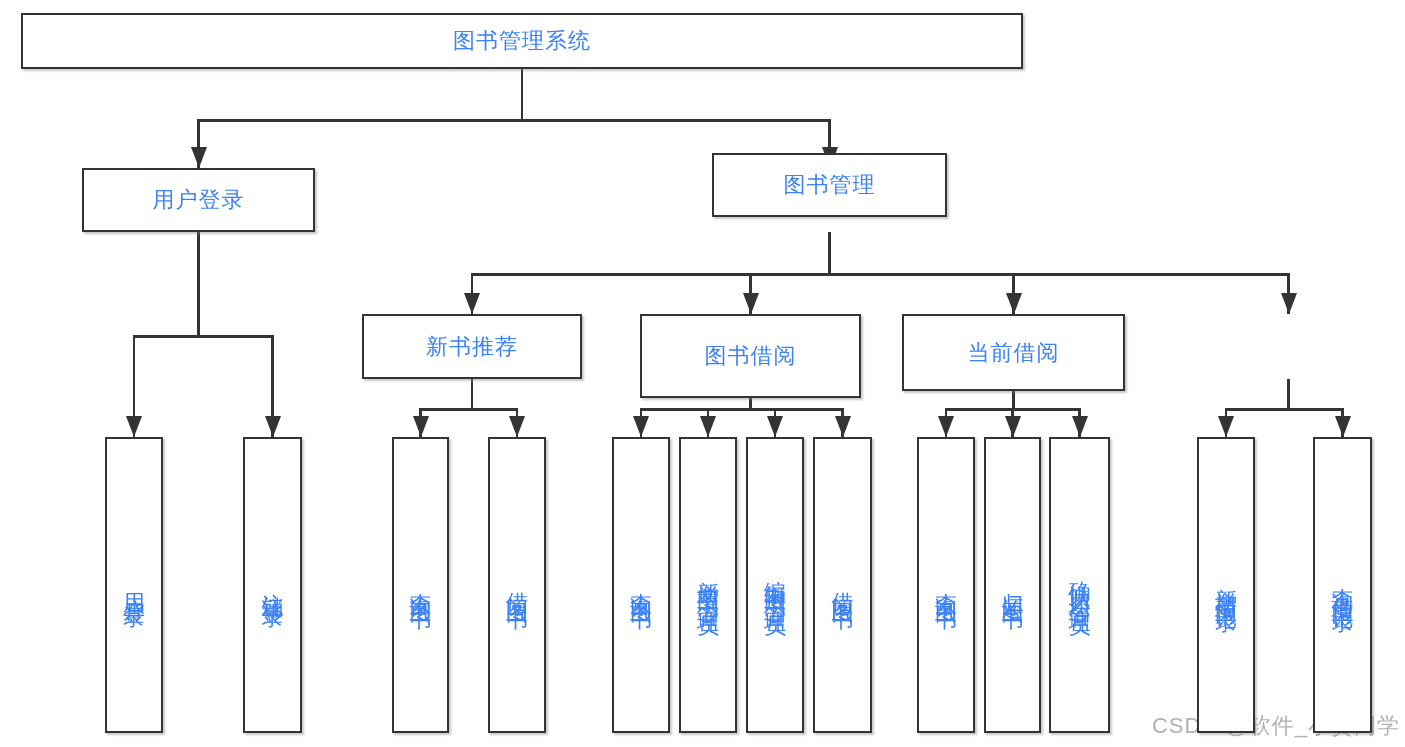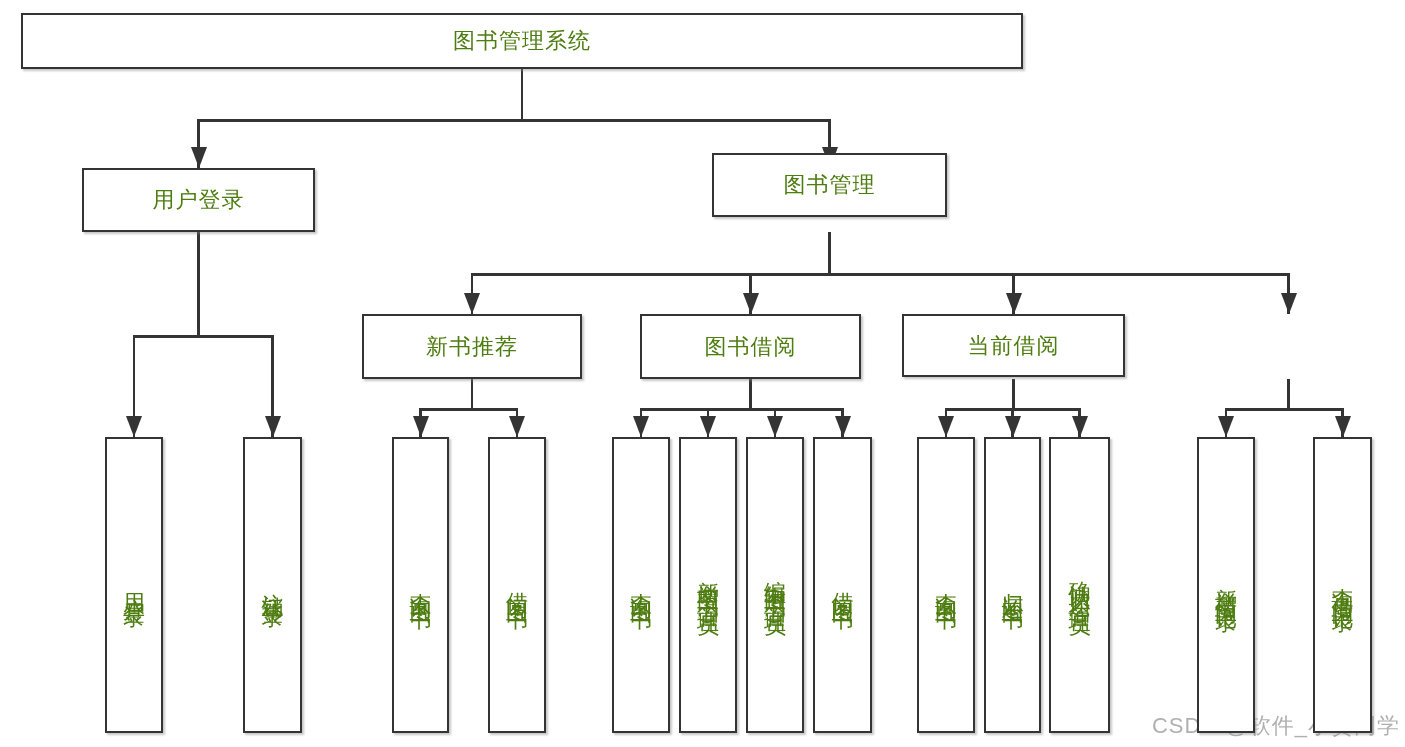--- a/index.html
+++ b/index.html
@@ -5,21 +5,21 @@
   html,body{margin:0;padding:0;background:#ffffff;}
   #canvas{
     position:relative;width:1405px;height:747px;background:#ffffff;
     font-family:"Liberation Sans","DejaVu Sans",sans-serif;overflow:hidden;
   }
   .node{
     position:absolute;box-sizing:border-box;
     border:2.5px solid #343434;background:#ffffff;
     display:flex;align-items:center;justify-content:center;
     box-shadow:2px 2px 2px rgba(130,130,130,.45);
-    color:#4d7c0f;font-size:22px;letter-spacing:1px;white-space:nowrap;
+    color:#3b82f6;font-size:22px;letter-spacing:1px;white-space:nowrap;
   }
   .node.vertical span{
     writing-mode:vertical-rl;text-orientation:mixed;
     letter-spacing:5px;white-space:normal;line-height:1.1;
   }
   .vline,.hline{position:absolute;background:#343434;}
   .vline{width:2.5px;}
   .hline{height:2.5px;}
   .arrow{
     position:absolute;width:0;height:0;
@@ -94,24 +94,24 @@
     </div>
     <div class="node" style="left: 82px; top: 168px; width: 233px; height: 64px;">
       <span>用户登录</span>
     </div>
     <div class="node" style="left: 712px; top: 153px; width: 235px; height: 64px;">
       <span>图书管理</span>
     </div>
     <div class="node" style="left: 362px; top: 314px; width: 220px; height: 65px;">
       <span>新书推荐</span>
     </div>
-    <div class="node" style="left: 640px; top: 314px; width: 221px; height: 65px;">
+    <div class="node" style="left: 640px; top: 314px; width: 221px; height: 84px;">
       <span>图书借阅</span>
     </div>
-    <div class="node" style="left: 902px; top: 314px; width: 223px; height: 63px;">
+    <div class="node" style="left: 902px; top: 314px; width: 223px; height: 77px;">
       <span>当前借阅</span>
     </div>
     <div class="node vertical" style="left: 105px; top: 437px; width: 58px; height: 296px;">
       <span>用户登录</span>
     </div>
     <div class="node vertical" style="left: 243px; top: 437px; width: 59px; height: 296px;">
       <span>注销登录</span>
     </div>
     <div class="node vertical" style="left: 392px; top: 437px; width: 57px; height: 296px;">
       <span>查询图书</span>

